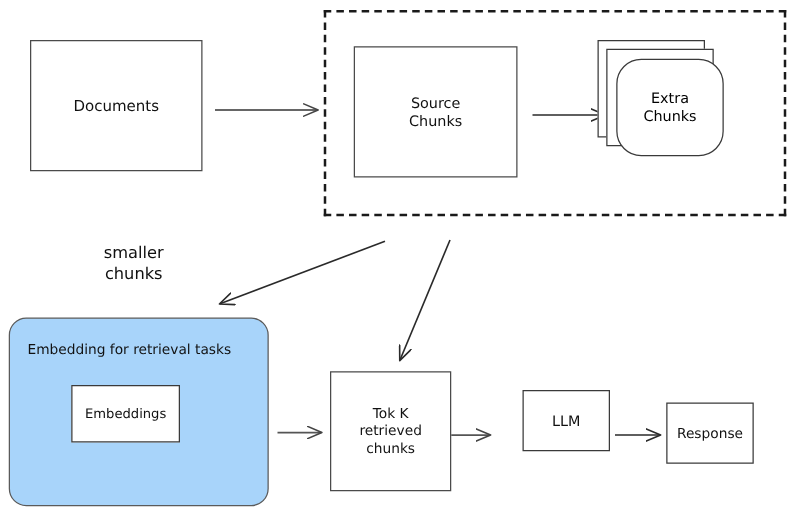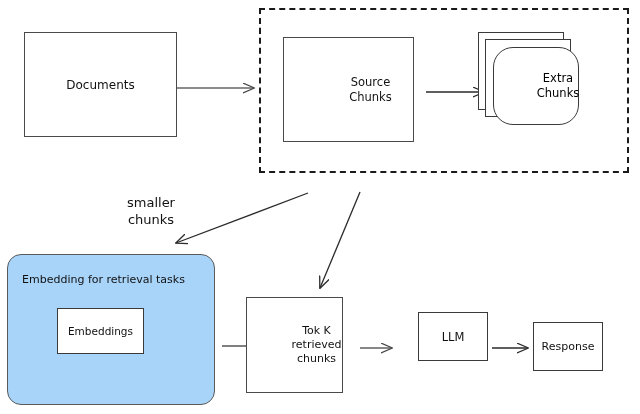--- a/index.html
+++ b/index.html
@@ -71,21 +71,21 @@
     border-radius: 20px;
   }
   svg.edges {
     position: absolute;
     left: 0;
     top: 0;
     width: 640px;
     height: 414px;
     overflow: visible;
   }
-  .txt2 { line-height: 1.3; padding-left: 44px; }
+  .txt2 { line-height: 1.3; }
 </style>
 </head>
 <body>
 
 <div id="canvas">
 
   <svg class="edges" viewBox="0 0 640 414">
     <defs>
       <marker id="ah" markerWidth="13" markerHeight="11" refX="11.5" refY="5.5" orient="auto" markerUnits="userSpaceOnUse">
         <path d="M0.5,0.6 L12,5.5 L0.5,10.4" fill="none" stroke="#444444" stroke-width="1.3" stroke-linecap="round" stroke-linejoin="round"></path>
@@ -117,21 +117,21 @@
 
     <g>
       <path d="M360,348 L392,348" fill="none" stroke="#555555" stroke-width="1.4" marker-end="url(#ah)"></path>
     </g>
 
     <g>
       <path d="M492,348 L528,348" fill="none" stroke="#2a2a2a" stroke-width="1.3" marker-end="url(#ah2)"></path>
     </g>
   </svg>
 
-  <div class="node plain-box" style="left:24px; top:32px; width:153px; height:105px; font-size:12px;">
+  <div class="node plain-box" style="left:24px; top:32px; width:138px; height:105px; font-size:12px;">
     <span>Documents</span>
   </div>
 
   <div class="node dashed-group" style="left:259px; top:8px; width:370px; height:165px;"></div>
 
   <div class="node plain-box txt2" style="left:283px; top:37px; width:131px; height:105px; font-size:11.5px; flex-direction:column;">
     <span>Source</span>
     <span>Chunks</span>
   </div>
 
@@ -148,21 +148,21 @@
 
 
   <div class="node panel" style="left:7px; top:254px; width:208px; height:151px; background:#a8d4fa;">
     <span class="panel-title" style="left:14px; top:18px; font-size:11px;">Embedding for retrieval tasks</span>
   </div>
 
   <div class="node thin-box" style="left:57px; top:308px; width:87px; height:46px; font-size:10.5px;">
     <span>Embeddings</span>
   </div>
 
-  <div class="node plain-box txt2" style="left:246px; top:297px; width:97px; height:96px; font-size:11px; flex-direction:column;">
+  <div class="node plain-box txt2" style="left:264px; top:297px; width:97px; height:96px; font-size:11px; flex-direction:column;">
     <span>Tok K</span>
     <span>retrieved</span>
     <span>chunks</span>
   </div>
 
 
   <div class="node thin-box" style="left:418px; top:312px; width:70px; height:49px; font-size:11.5px;">
     <span>LLM</span>
   </div>
 

